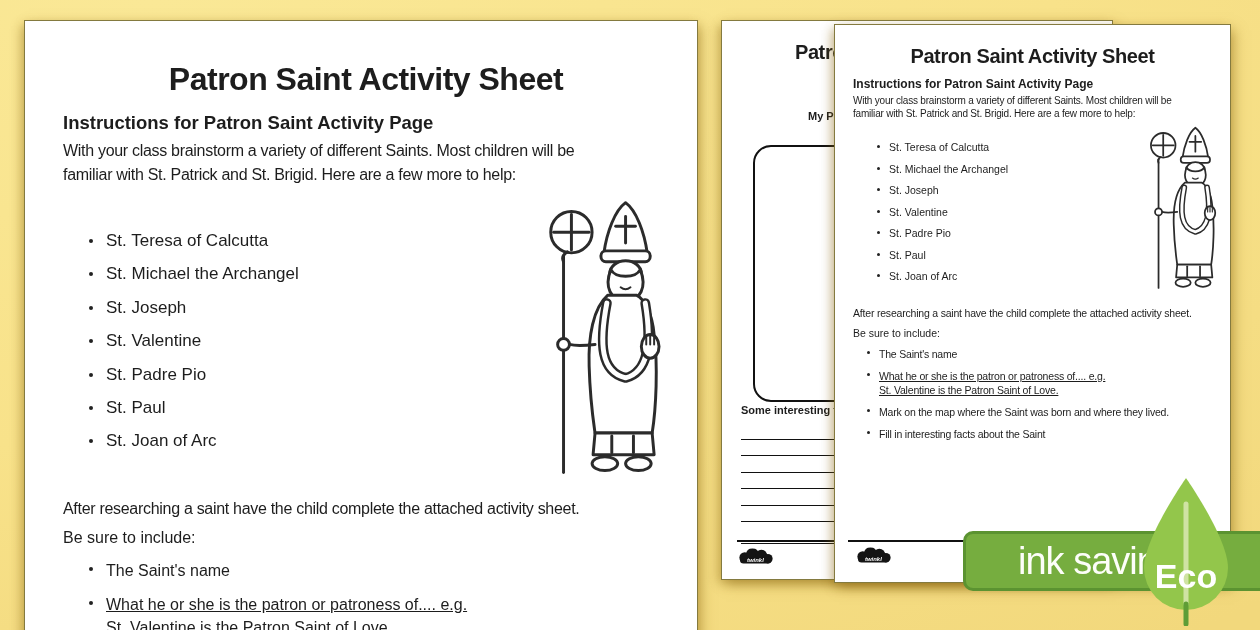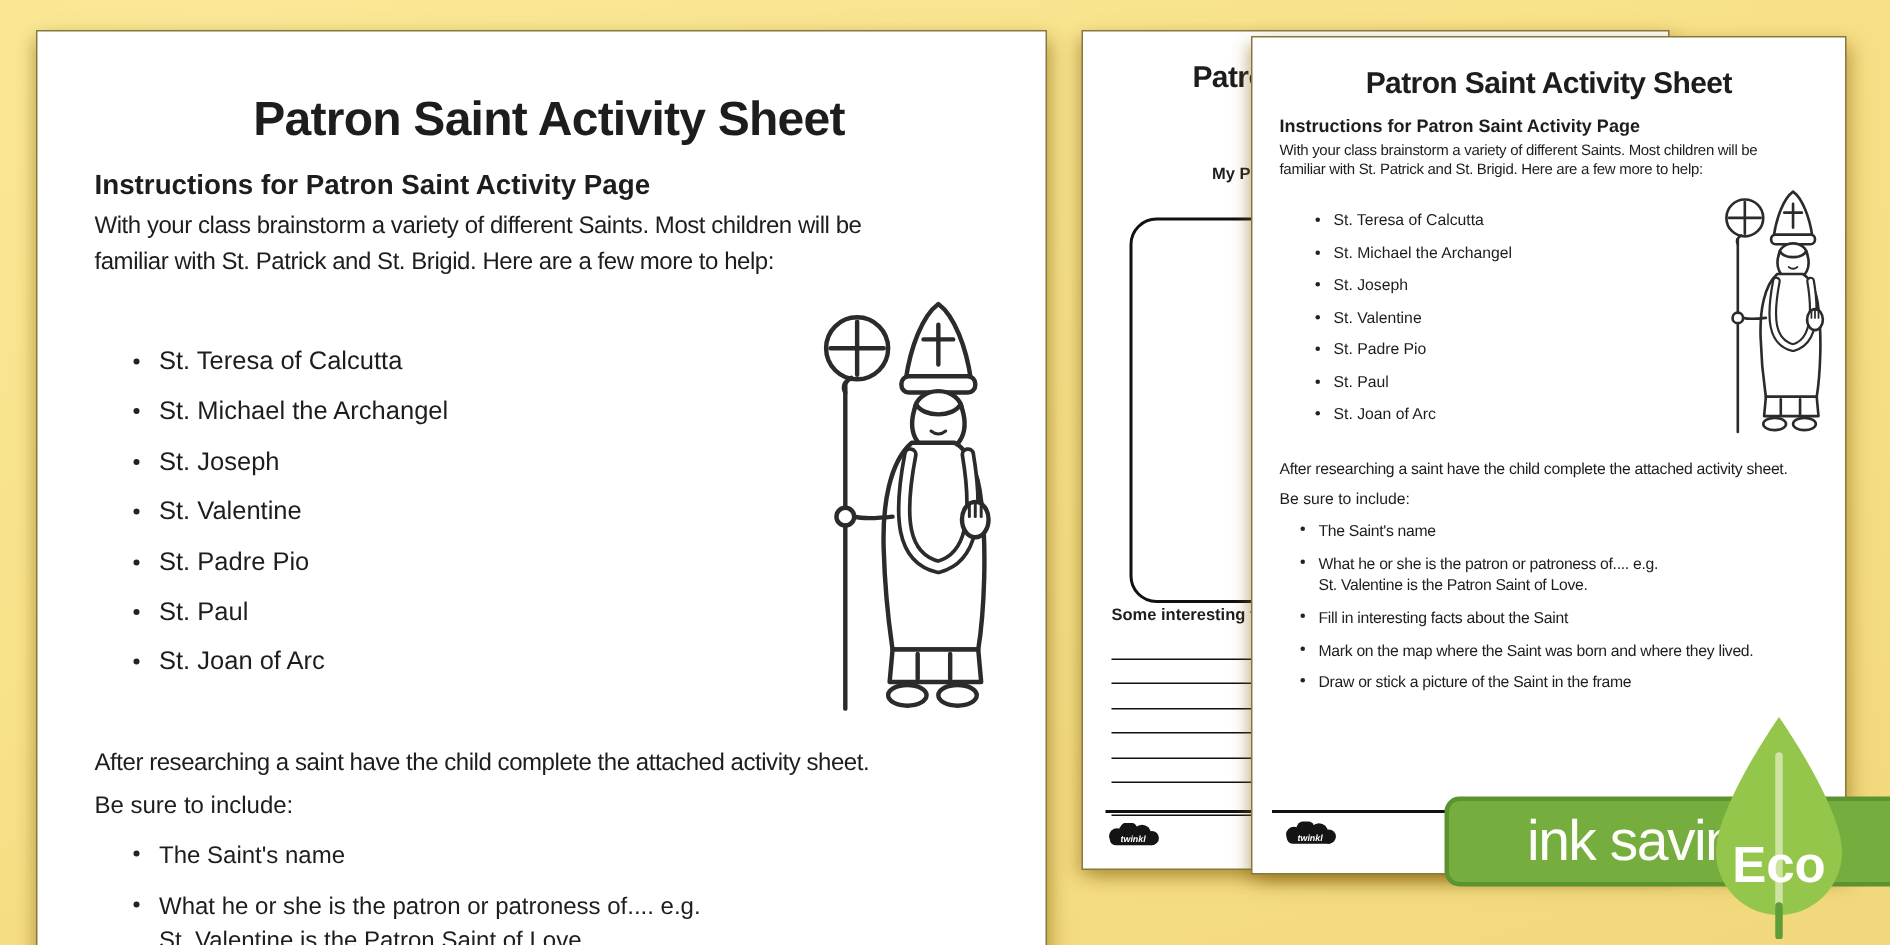--- a/index.html
+++ b/index.html
@@ -19,21 +19,21 @@
   .page-main h2 { font-size:18.5px; margin:14px 0 0; font-weight:bold; }
   .intro { font-size:16px; letter-spacing:-.3px; margin:5px 0 0; line-height:1.5; }
   .intro span { display:block; white-space:nowrap; }
   ul.saints { list-style:none; margin:44px 0 0 26px; padding:0; }
   ul.saints li { position:relative; padding-left:17px; font-size:17px; line-height:1.2; margin-bottom:13px; }
   .dot { position:absolute; left:0; top:8px; width:4px; height:4px; border-radius:50%; background:#222; }
   .after { font-size:16px; letter-spacing:-.3px; margin:48px 0 0; white-space:nowrap; }
   .include-h { font-size:16px; margin:11px 0 0; }
   ul.include { list-style:none; margin:12px 0 0 26px; padding:0; }
   ul.include li { position:relative; padding-left:17px; font-size:16px; line-height:1.45; margin-bottom:11px; }
-  .blk { display:block; }
+  .blk { display:block;text-decoration:underline; }
   .saint-big { position:absolute; left:509px; top:175px; width:128px; height:287px; }
   
   .page-back { left:722px; top:21px; width:390px; height:558px; z-index:2; padding:0 16px; }
   .small-title { font-size:20px; letter-spacing:-.4px; text-align:center; margin:20px 0 0; font-weight:bold; white-space:nowrap; }
   .photo-label { position:absolute; left:86px; top:89px; font-size:11px; font-weight:bold; white-space:nowrap; }
   .photo-frame { position:absolute; left:31px; top:124px; width:324px; height:253px; border:2.5px solid #111; border-radius:18px; }
   .facts-label { position:absolute; left:19px; top:383px; font-size:11px; font-weight:bold; white-space:nowrap; }
   .rule-lines { position:absolute; left:19px; top:402px; width:357px; }
   .rule-lines div { height:15.5px; border-bottom:1.8px solid #111; }
   .rule-lines div:last-child { margin-top:5px; }
@@ -176,23 +176,22 @@
       <li><span class="dot"></span><span>St. Valentine</span></li>
       <li><span class="dot"></span><span>St. Padre Pio</span></li>
       <li><span class="dot"></span><span>St. Paul</span></li>
       <li><span class="dot"></span><span>St. Joan of Arc</span></li>
     </ul>
     <p class="s-after">After researching a saint have the child complete the attached activity sheet.</p>
     <p class="s-include-h">Be sure to include:</p>
     <ul class="s-include">
       <li><span class="dot"></span><span>The Saint's name</span></li>
       <li><span class="dot"></span><span><span class="blk">What he or she is the patron or patroness of.... e.g.</span><span class="blk">St. Valentine is the Patron Saint of Love.</span></span></li>
+      <li><span class="dot"></span><span>Mark on the map where the Saint was born and where they lived.</span></li>
       <li><span class="dot"></span><span>Fill in interesting facts about the Saint</span></li>
-      <li><span class="dot"></span><span>Mark on the map where the Saint was born and where they lived.</span></li>
-      <li><span class="dot"></span><span>Draw or stick a picture of the Saint in the frame</span></li>
     </ul>
     <svg class="saint-small">
         <use href="#saint-fig"></use>
       </svg>
     <div class="footer-line"></div>
     <svg class="cloud-logo" viewBox="0 0 64 30">
       <use href="#cloud-fig"></use>
       <text class="cloud-text" x="31" y="22" text-anchor="middle">twinkl</text>
     </svg>
   </section>

